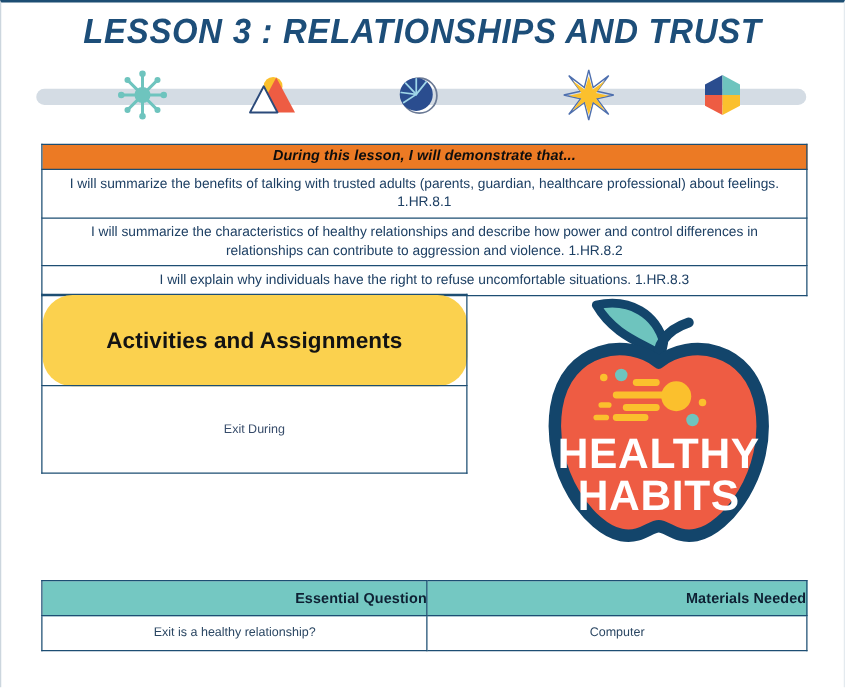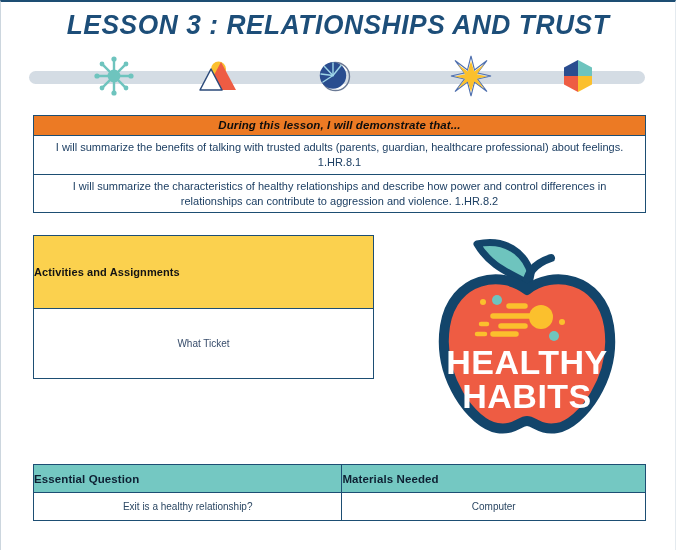--- a/index.html
+++ b/index.html
@@ -106,25 +106,26 @@
   
   .act-table {
     position: absolute;
     left: 32px;
     top: 233px;
     width: 341px;
   }
   .act-head {
     background: #fbd14e;
     color: #131313;
-    font-size: 11px;
+    font-size: 18px;
     font-weight: 700;
-    text-align: left;
+    text-align: center;
     height: 72px;
     letter-spacing: 0.1px;
+    border-radius: 24px;
   }
   .act-cell {
     height: 69px;
     text-align: center;
     color: #384d6b;
     font-size: 10px;
     vertical-align: middle;
   }
 
   
@@ -132,21 +133,21 @@
     position: absolute;
     left: 32px;
     top: 462px;
     width: 613px;
   }
   .bot-head {
     background: #74c8c2;
     color: #0e2033;
     font-size: 11.5px;
     font-weight: 700;
-    text-align: left;
+    text-align: right;
     height: 27px;
     letter-spacing: 0.1px;
   }
   .bot-cell {
     height: 27px;
     text-align: center;
     color: #2b4763;
     font-size: 10px;
     vertical-align: middle;
   }
@@ -247,30 +248,33 @@
     <tbody>
       <tr>
         <td class="obj-head">During this lesson, I will demonstrate that...</td>
       </tr>
       <tr>
         <td class="obj-row">I will summarize the benefits of talking with trusted adults (parents, guardian, healthcare professional) about feelings. 1.HR.8.1</td>
       </tr>
       <tr>
         <td class="obj-row">I will summarize the characteristics of healthy relationships and describe how power and control differences in relationships can contribute to aggression and violence. 1.HR.8.2</td>
       </tr>
+      <tr>
+        <td class="obj-row">I will explain why individuals have the right to refuse uncomfortable situations. 1.HR.8.3</td>
+      </tr>
     </tbody>
   </table>
 
   <table class="tbl act-table">
     <tbody>
       <tr>
         <td class="act-head">Activities and Assignments</td>
       </tr>
       <tr>
-        <td class="act-cell">What Ticket</td>
+        <td class="act-cell">Exit During</td>
       </tr>
     </tbody>
   </table>
 
   <div class="apple">
     <svg viewBox="0 0 212 218">
 
       <path d="M108 56 C92 46 70 40 56 16 C84 10 104 24 110 46 Z" fill="#6EC4BE" stroke="#13456B" stroke-width="7" stroke-linejoin="round"></path>
 
       <path d="M105 66 C103 48 112 36 130 30" fill="none" stroke="#13456B" stroke-width="8" stroke-linecap="round"></path>

